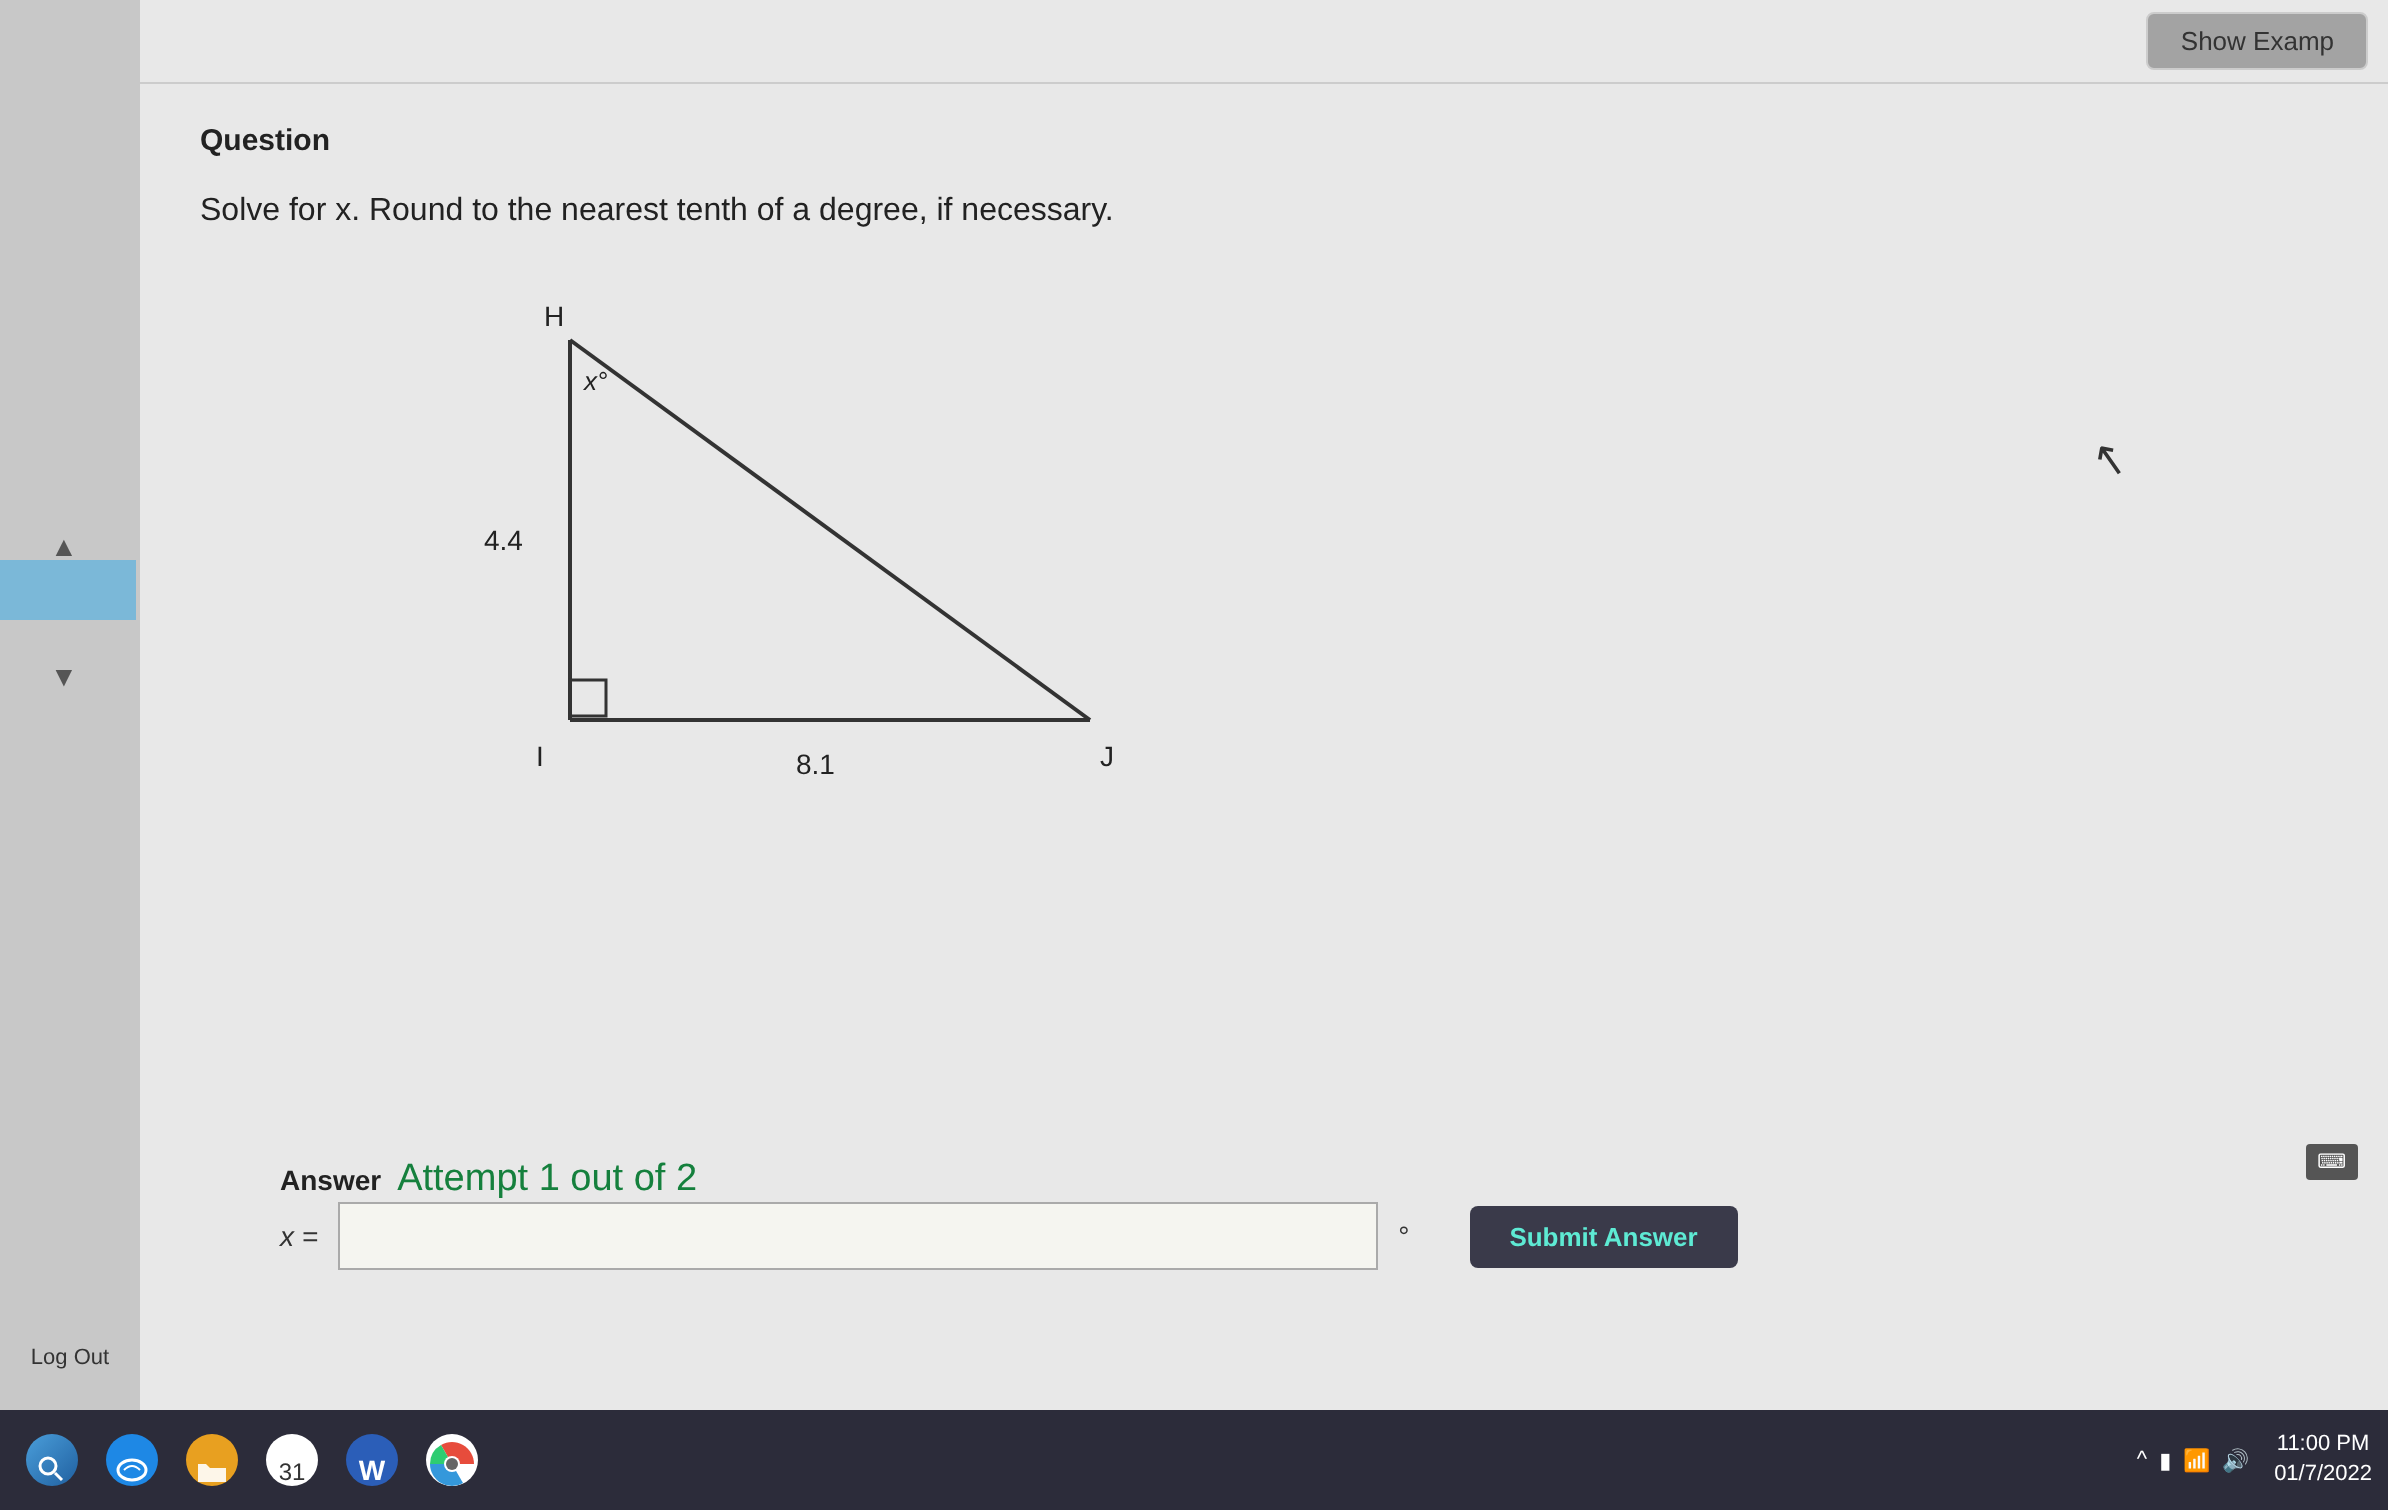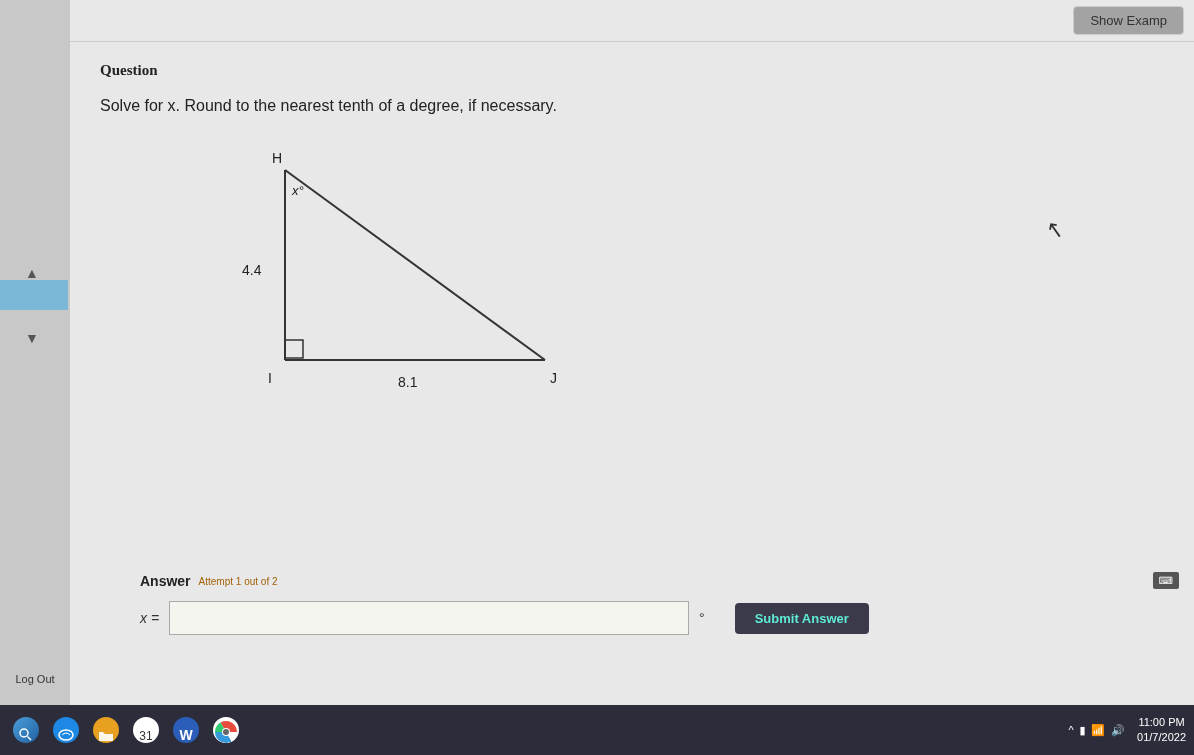--- a/index.html
+++ b/index.html
@@ -101,21 +101,20 @@
       bottom: 50px;
       background: #e8e8e8;
       padding: 20px 30px;
     }
 
     .question-label {
       font-size: 15px;
       font-weight: bold;
       color: #222;
       margin-bottom: 18px;
-      font-family: Liberation Serif, serif;
     }
 
     .question-text {
       font-size: 16px;
       color: #222;
       margin-bottom: 30px;
     }
 
     
     .diagram-container {
@@ -137,32 +136,31 @@
       position: absolute;
       bottom: 70px;
       left: 70px;
       right: 10px;
     }
 
     .answer-label-row {
       display: flex;
       align-items: center;
       gap: 8px;
-      margin-bottom: 12px;
     }
 
     .answer-label {
       font-size: 14px;
       font-weight: bold;
       color: #222;
     }
 
     .attempt-text {
-      font-size: 10px;
-      color: #a16207;
+      font-size: 19px;
+      color: #15803d;
     }
 
     .answer-input-row {
       display: flex;
       align-items: center;
       gap: 10px;
     }
 
     .x-label {
       font-size: 14px;

